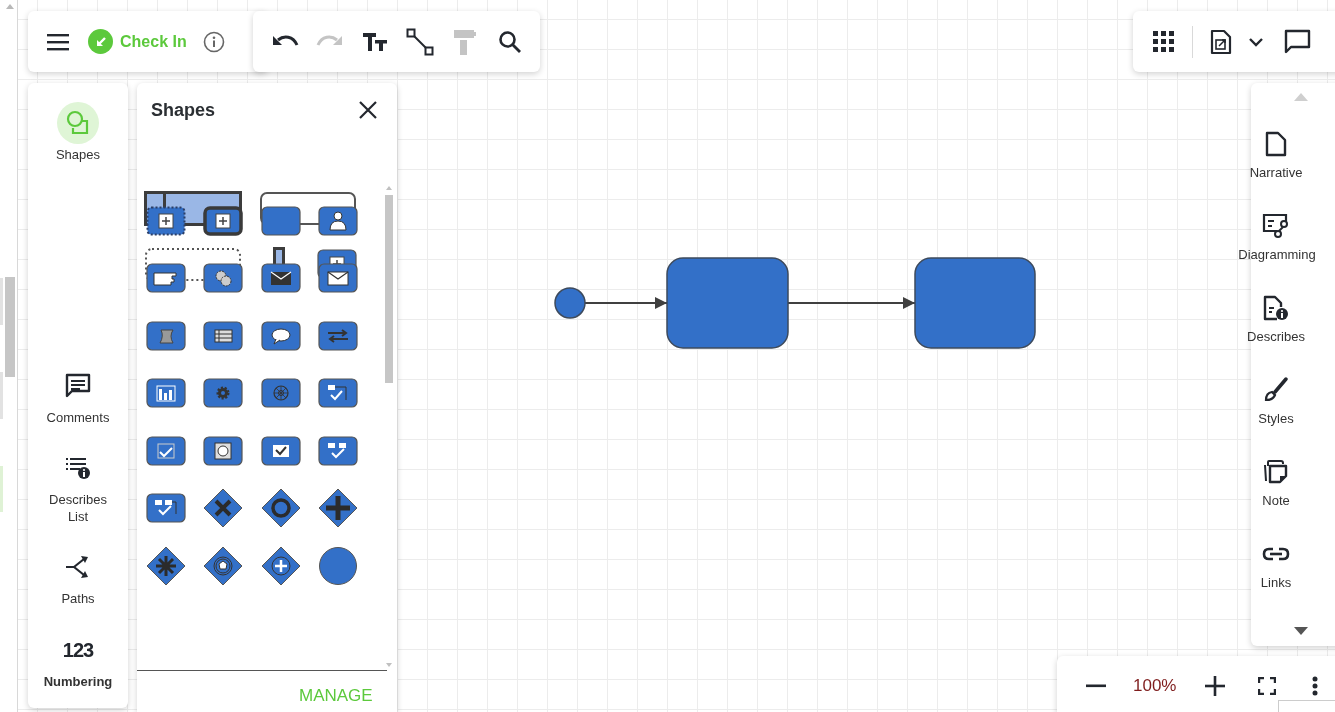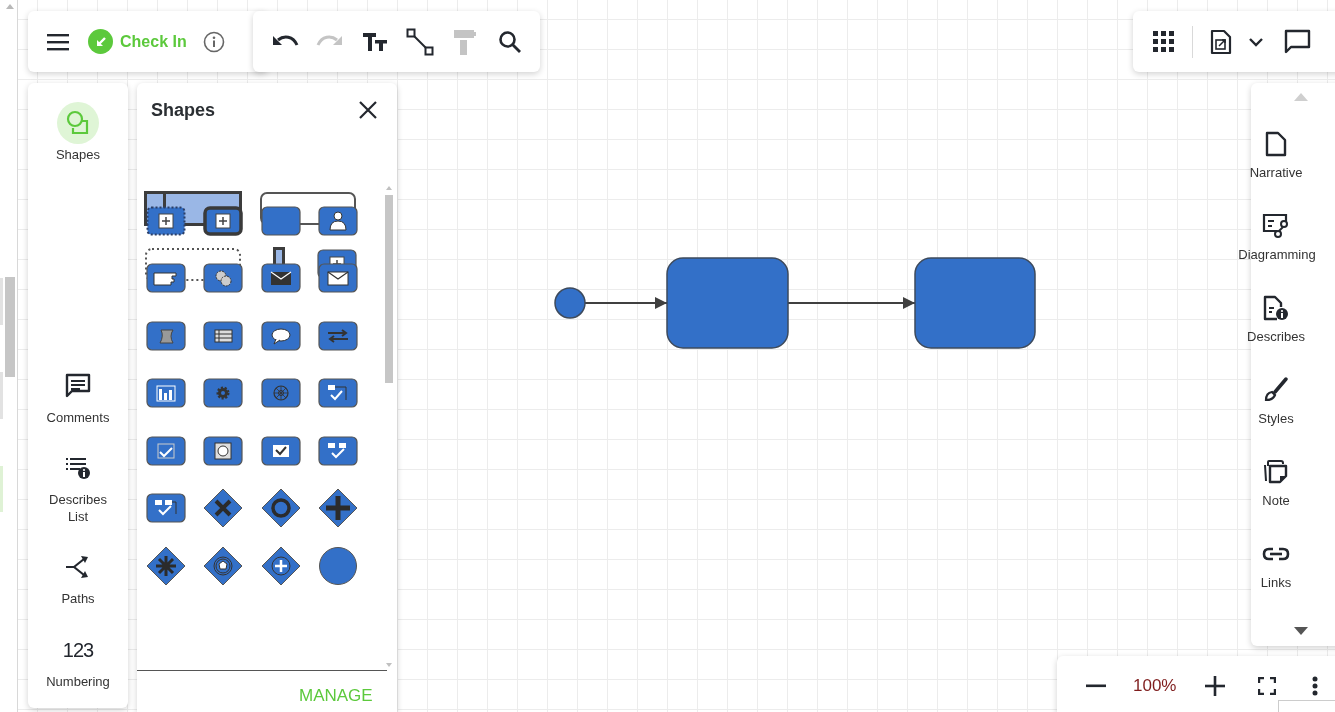--- a/index.html
+++ b/index.html
@@ -253,21 +253,21 @@
     <span class="ic">
       <svg width="28" height="26" viewBox="0 0 28 26">
           <path d="M2 13 H10 L20 5" fill="none" stroke="#23272e" stroke-width="2.2"></path>
           <path d="M10 13 L20 21" fill="none" stroke="#23272e" stroke-width="2.2"></path>
           <path d="M17 2 L24 3 L21 9 Z" fill="#23272e"></path>
           <path d="M17 24 L24 23 L21 17 Z" fill="#23272e"></path>
         </svg>
     </span>
     <span>Paths</span>
   </div>
-  <div class="nav-item" style="top:546px;">
+  <div class="nav-item" style="top:546px;font-weight:bold;">
     <span class="ic" style="font-size:20px;color:#23272e;letter-spacing:-1px;">123</span>
     <span>Numbering</span>
   </div>
 </div>
 
 <div class="card" id="shapes-panel">
   <div class="panel-title">Shapes</div>
   <span class="panel-close icon-btn">
     <svg width="20" height="20" viewBox="0 0 20 20">
         <path d="M2 2 L18 18 M18 2 L2 18" stroke="#23272e" stroke-width="2.2"></path>

